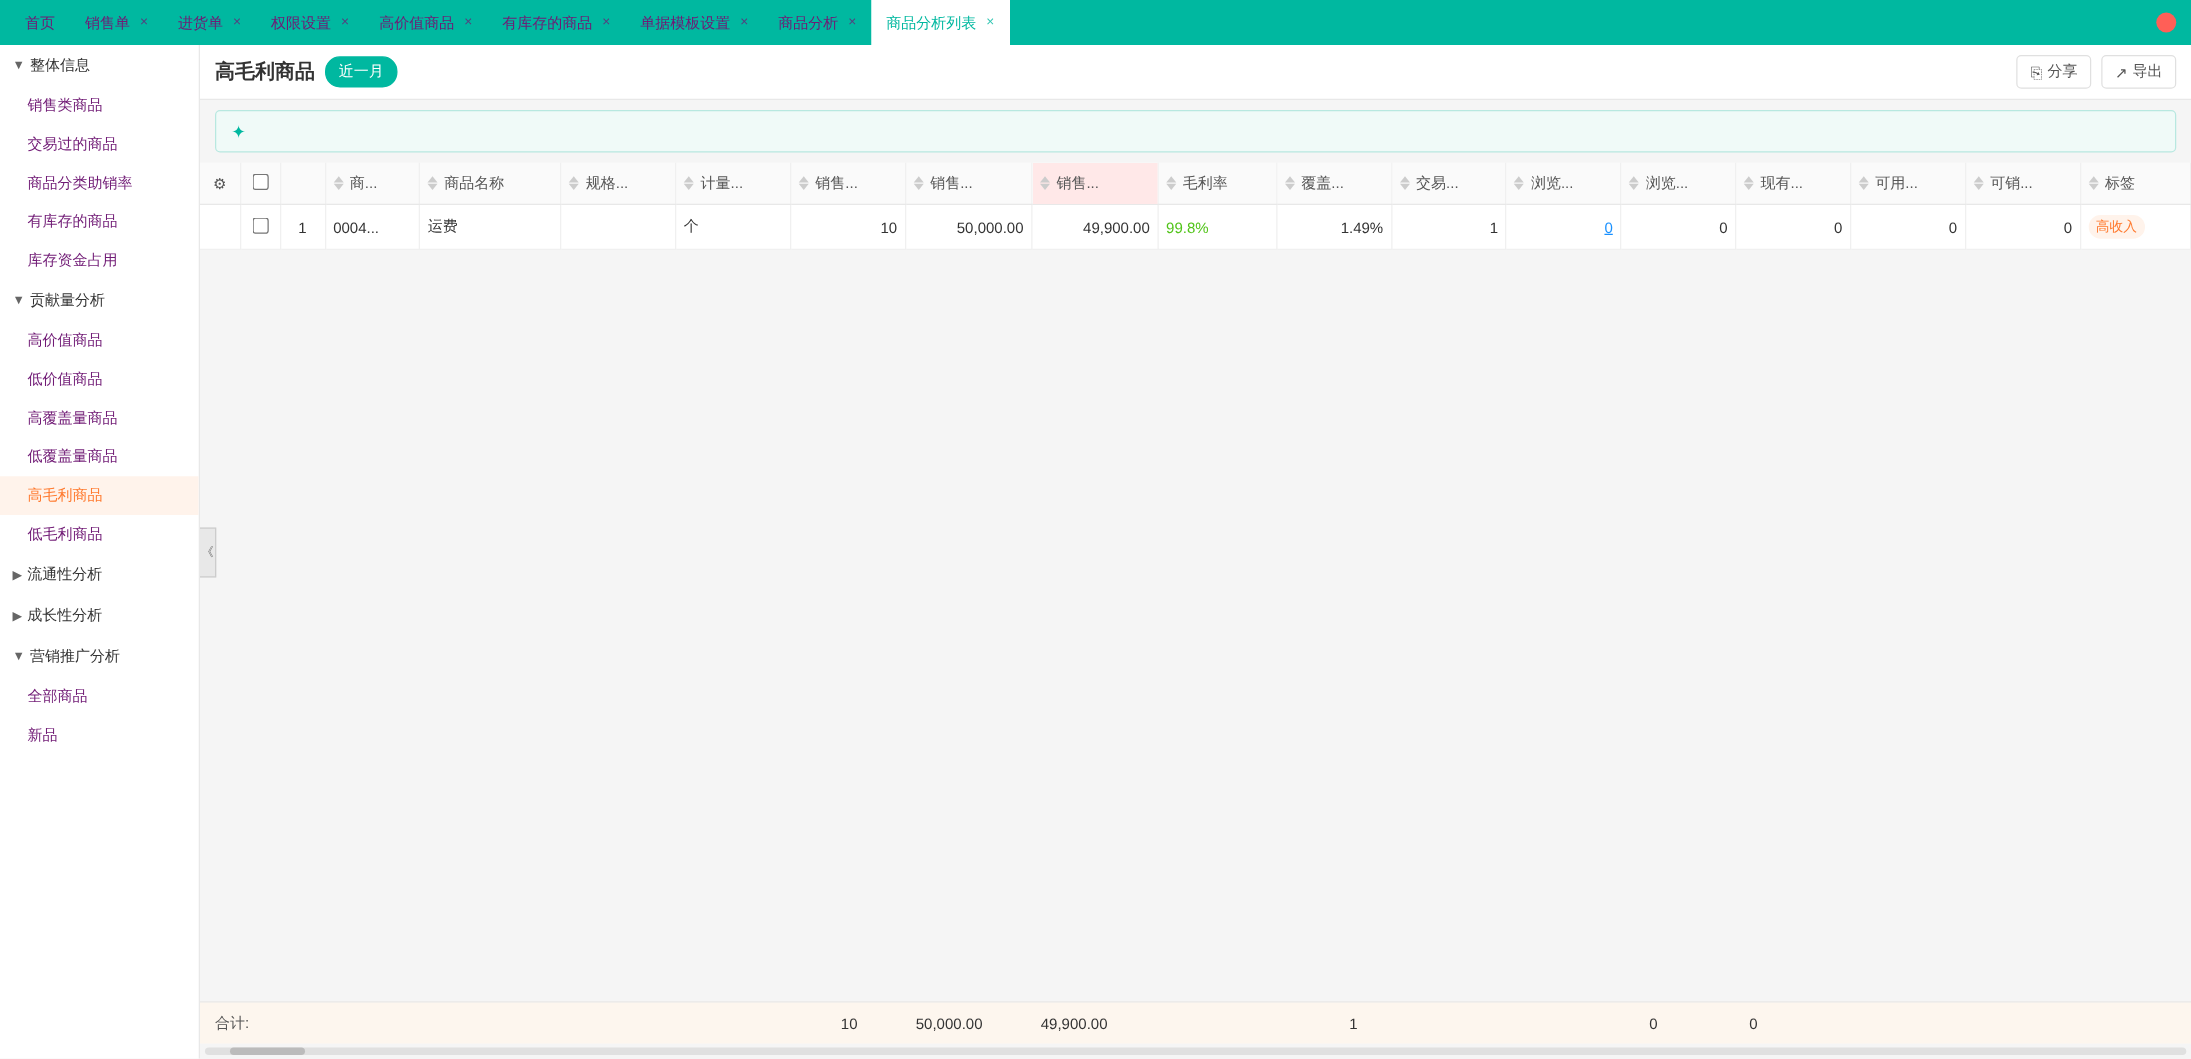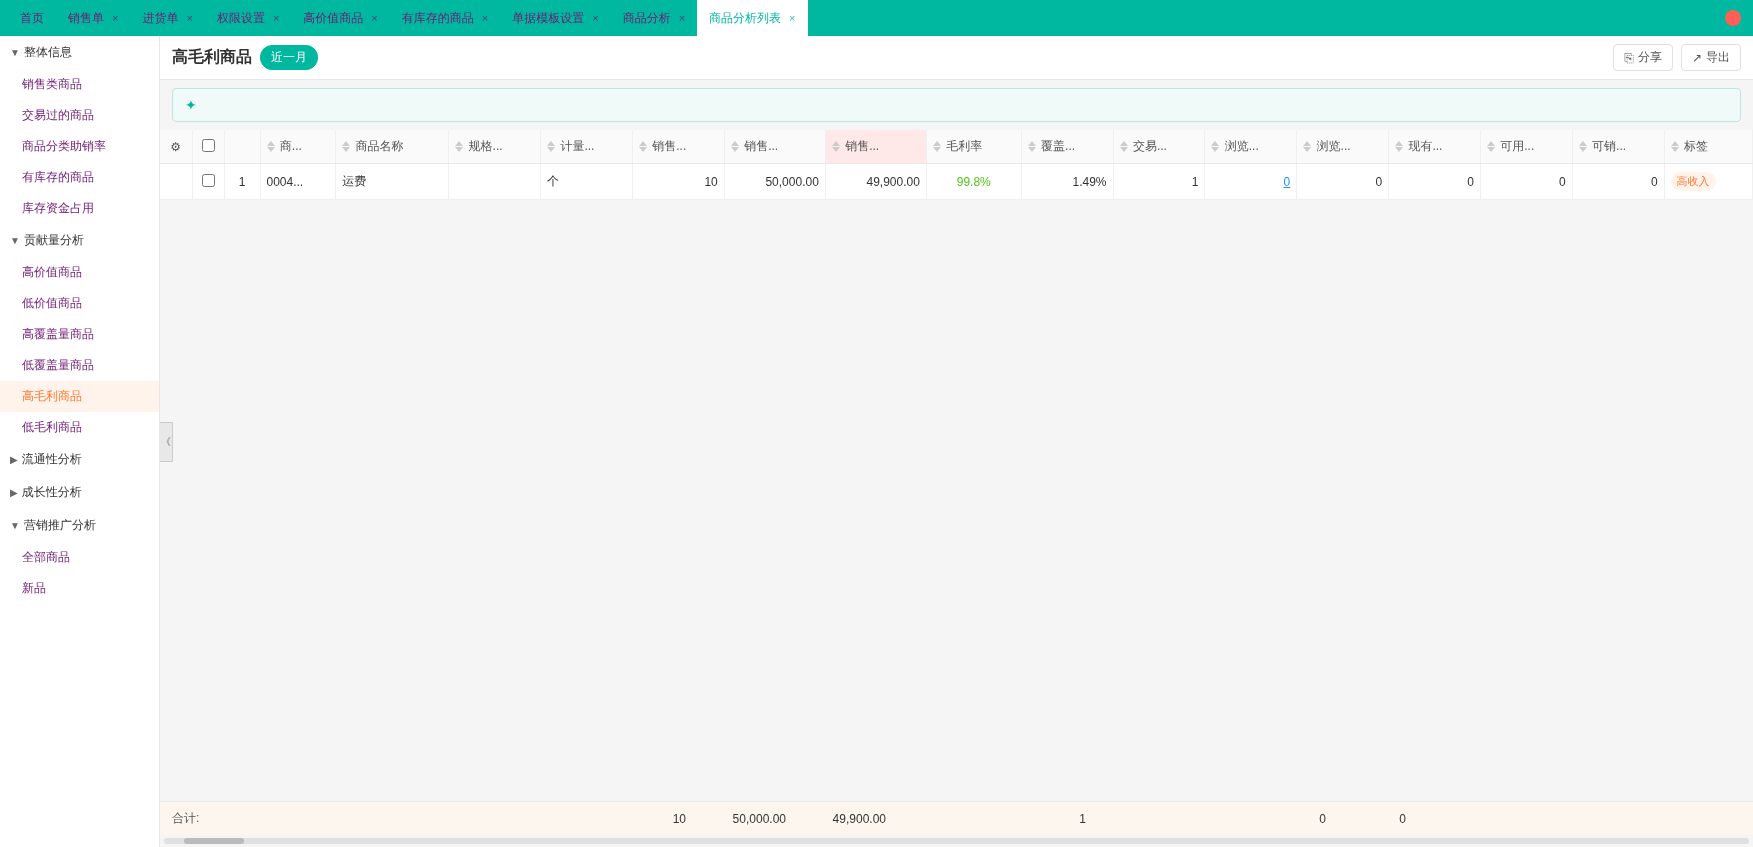--- a/index.html
+++ b/index.html
@@ -619,21 +619,21 @@
             </td>
             <td style="text-align:right;">
               <span>10</span>
             </td>
             <td style="text-align:right;">
               <span>50,000.00</span>
             </td>
             <td style="text-align:right;">
               <span>49,900.00</span>
             </td>
-            <td style="text-align:center; color:#52c41a;">
+            <td style="text-align:left; color:#52c41a;">
               <span>99.8%</span>
             </td>
             <td style="text-align:right;">
               <span>1.49%</span>
             </td>
             <td style="text-align:right;">
               <span>1</span>
             </td>
             <td style="text-align:right;">
               <span class="text-link">0</span>

